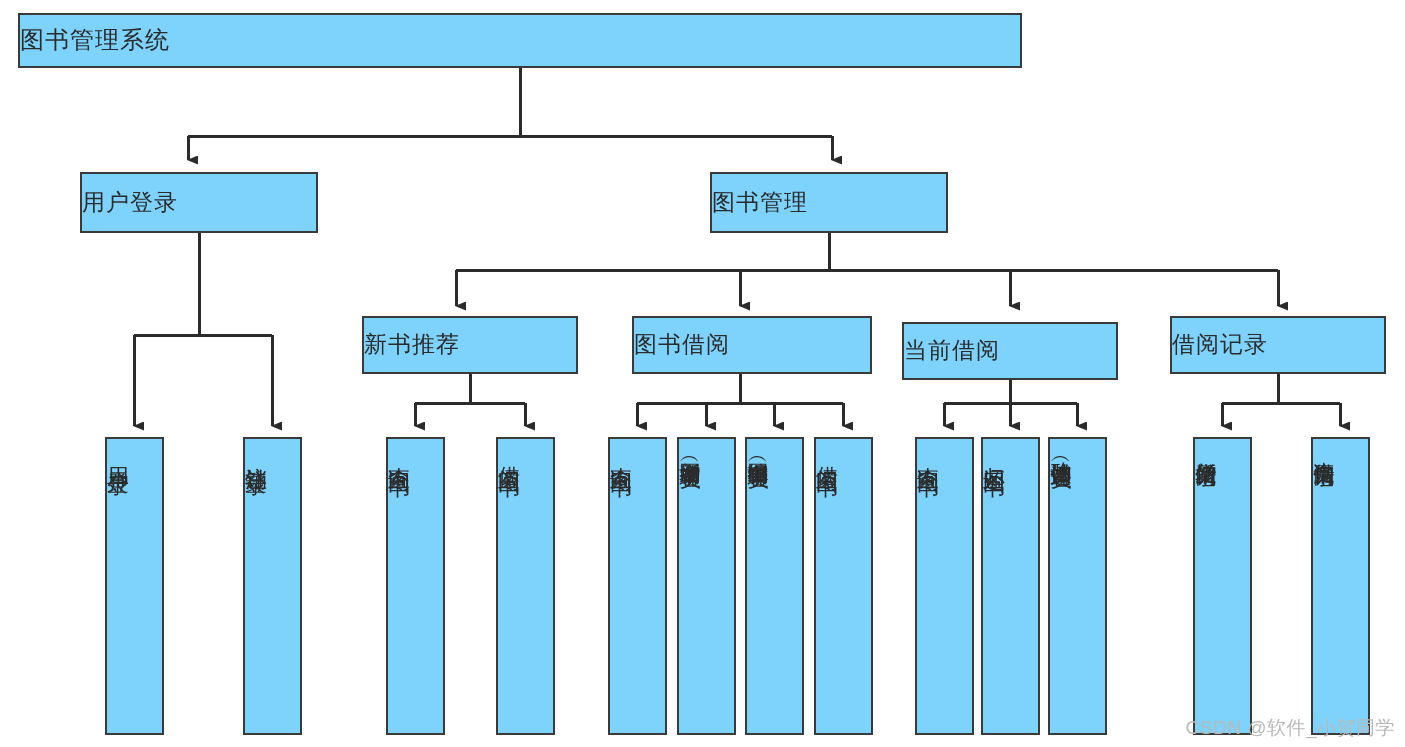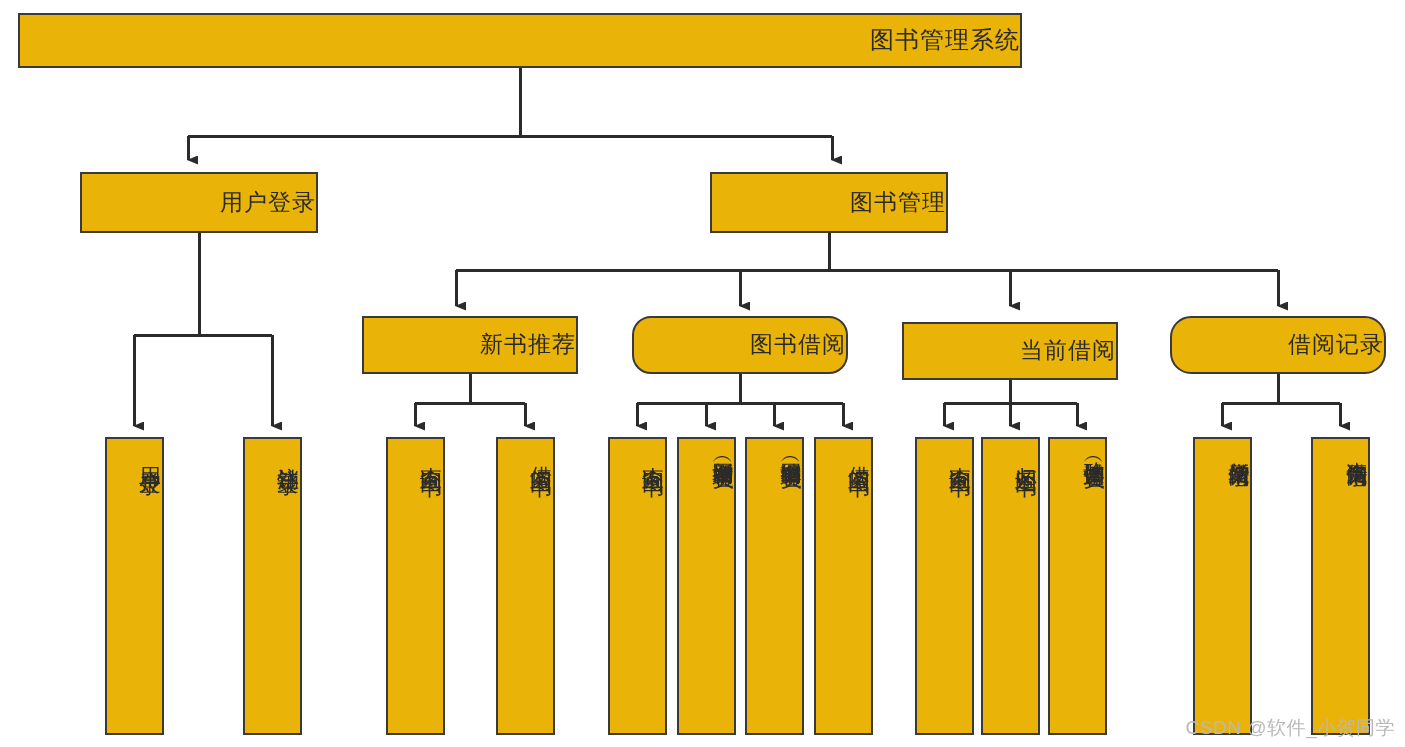--- a/index.html
+++ b/index.html
@@ -22,25 +22,25 @@
     position: absolute;
     left: 0;
     top: 0;
     width: 1405px;
     height: 747px;
     pointer-events: none;
   }
   .node {
     position: absolute;
     box-sizing: border-box;
-    background: #eab308;
+    background: #7dd3fc;
     border: 2px solid #3a3a3a;
     display: flex;
     align-items: center;
-    justify-content: flex-end;
+    justify-content: flex-start;
     color: #222222;
     z-index: 2;
   }
   .node-label {
     display: block;
     text-align: center;
     line-height: 1.18;
     white-space: nowrap;
     color: #2b2b2b;
   }
@@ -150,29 +150,29 @@
   </div>
 
   <div class="node horiz" style="left:710px; top:172px; width:238px; height:61px;">
     <span class="node-label">图书管理</span>
   </div>
 
   <div class="node horiz" style="left:362px; top:316px; width:216px; height:58px;">
     <span class="node-label">新书推荐</span>
   </div>
 
-  <div class="node horiz" style="left:632px; top:316px; width:216px; height:58px;border-radius:19px;">
+  <div class="node horiz" style="left:632px; top:316px; width:240px; height:58px;">
     <span class="node-label">图书借阅</span>
   </div>
 
   <div class="node horiz" style="left:902px; top:322px; width:216px; height:58px;">
     <span class="node-label">当前借阅</span>
   </div>
 
-  <div class="node horiz" style="left:1170px; top:316px; width:216px; height:58px;border-radius:21px;">
+  <div class="node horiz" style="left:1170px; top:316px; width:216px; height:58px;">
     <span class="node-label">借阅记录</span>
   </div>
 
   <div class="node vert" style="left:105px; top:437px; width:59px; height:298px;">
     <span class="node-label">用户登录</span>
   </div>
   <div class="node vert" style="left:243px; top:437px; width:59px; height:298px;">
     <span class="node-label">注销登录</span>
   </div>
 

